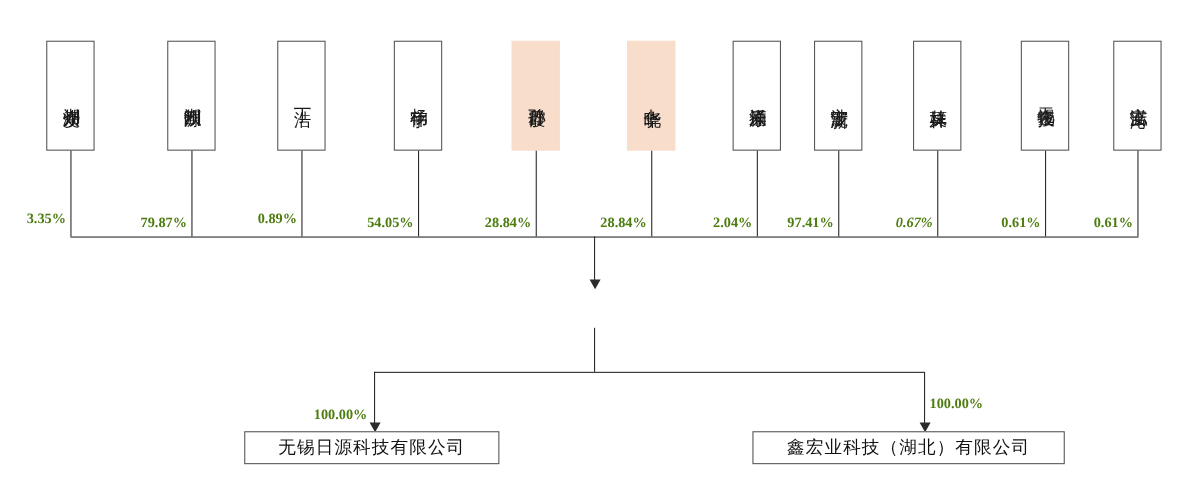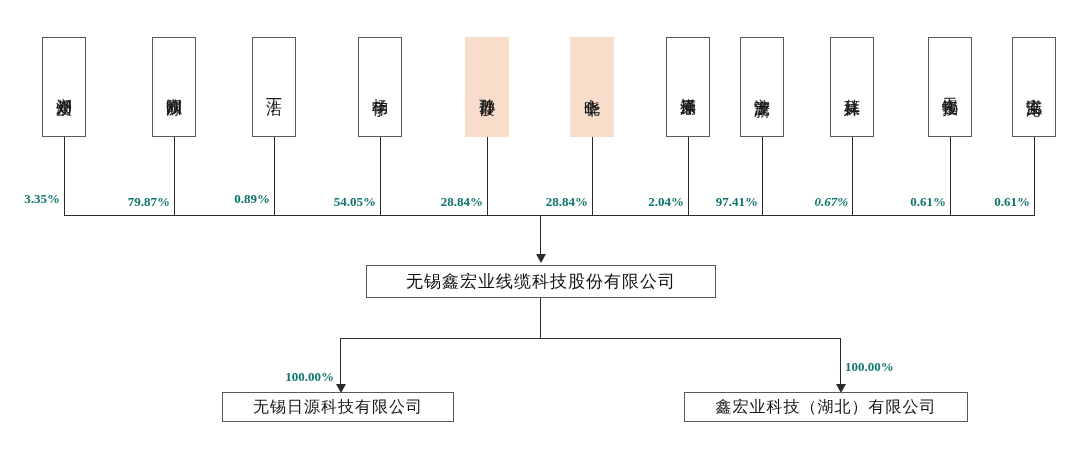--- a/index.html
+++ b/index.html
@@ -58,21 +58,21 @@
     border-left: 5px solid transparent;
     border-right: 5px solid transparent;
     border-top: 9px solid #2b2b2b;
   }
 
   
   .pct {
     position: absolute;
     font-size: 13px;
     font-weight: bold;
-    color: #0f766e;
+    color: #4d7c0f;
     white-space: nowrap;
     text-align: right;
   }
 
   
   .ent-box {
     position: absolute;
     box-sizing: border-box;
     border: 1px solid #595959;
     background: #ffffff;
@@ -187,23 +187,20 @@
   <div class="pct" style="left:522px; top:194px; width:66px;">28.84%</div>
   <div class="pct" style="left:626px; top:194px; width:58px;">2.04%</div>
   <div class="pct" style="left:700px; top:194px; width:58px;">97.41%</div>
   <div class="pct" style="left:790px; top:194px; width:58px;font-style:italic;">0.67%</div>
   <div class="pct" style="left:888px; top:194px; width:58px;">0.61%</div>
   <div class="pct" style="left:972px; top:194px; width:58px;">0.61%</div>
 
   <div class="vline" style="left:540px; top:215px; height:40px;"></div>
   <div class="arrow-down" style="left:536px; top:254px;"></div>
 
-  <div class="ent-box" style="left:366px; top:265px; width:350px; height:33px;">
-    <span class="ent-label">无锡鑫宏业线缆科技股份有限公司</span>
-  </div>
 
   <div class="vline" style="left:540px; top:298px; height:40px;"></div>
   <div class="hline" style="left:340px; top:338px; width:500px;"></div>
 
   <div class="vline" style="left:340px; top:338px; height:47px;"></div>
   <div class="arrow-down" style="left:336px; top:384px;"></div>
 
   <div class="vline" style="left:840px; top:338px; height:47px;"></div>
   <div class="arrow-down" style="left:836px; top:384px;"></div>
 

